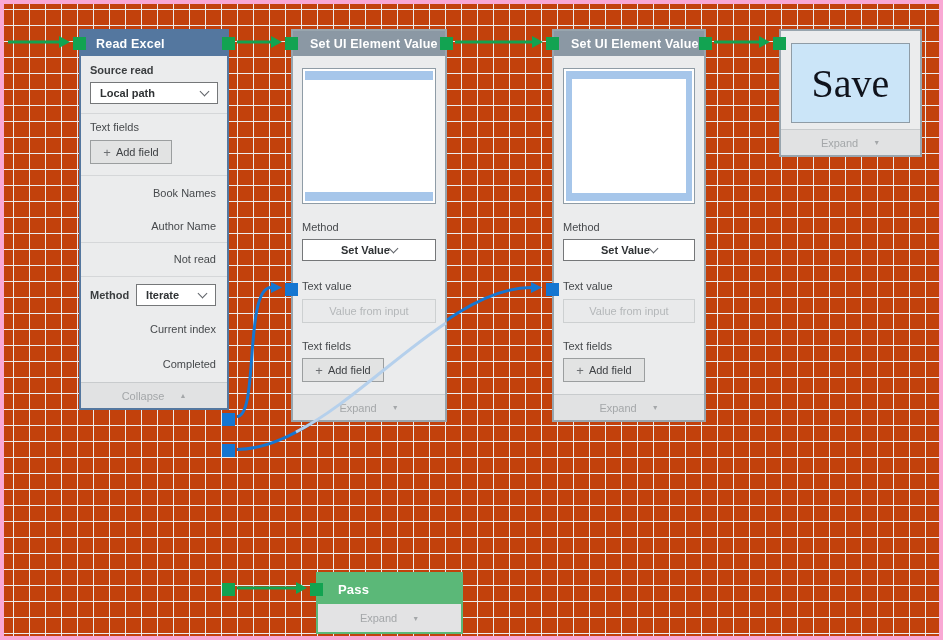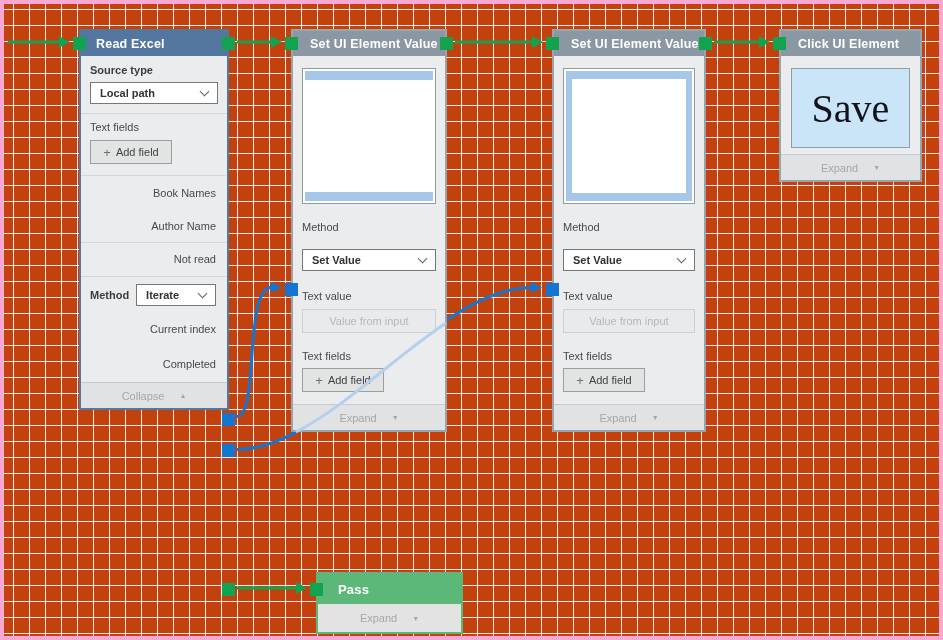--- a/index.html
+++ b/index.html
@@ -79,21 +79,21 @@
   
   .setui{border:2px solid #98a5ae;}
   #set-ui-1{left:287px;top:25px;width:156px;}
   #set-ui-2{left:548px;top:25px;width:154px;}
   .preview{margin:12px 9px 0;height:136px;background:#fff;border:1px solid #8f9ca6;padding:2px;
     display:flex;flex-direction:column;}
   .pv-strip{height:9px;background:#a6c6ea;}
   .pv-mid{flex:1;background:#fff;}
   .pv-framed{flex:1;border:6px solid #a6c6ea;border-top-width:8px;border-bottom-width:8px;background:#fff;}
   .setui .mlabel{margin:17px 9px 0;}
-  .setui .select{margin:15px 9px 0;}
+  .setui .select{margin:5px 9px 0;justify-content:center;}
   .tvlabel{margin:19px 9px 0;}
   .disabled-input{margin:6px 9px 0;height:24px;background:#e9eaeb;border:1px solid #cdd0d1;
     display:flex;align-items:center;justify-content:center;font-size:11px;color:#b4b7b9;}
   .tflabel{margin:17px 9px 0;}
   .setui .addfield{margin:5px 9px 0;}
   .setui .footerbar{margin-top:12px;}
 
   
   #click-ui{left:775px;top:25px;width:143px;border:2px solid #98a5ae;}
   .save-preview{margin:12px 10px 0;height:80px;background:#cbe5f8;border:1px solid #8f9ca6;
@@ -149,21 +149,21 @@
     <div class="hdr hdr-blue" style="padding-left:15px">
       <span>Read Excel</span>
     </div>
     <div class="port port-green" style="left:-8px;top:6px"></div>
     <div class="port port-green" style="right:-8px;top:6px"></div>
     <div class="port port-blue" style="right:-8px;top:382px"></div>
     <div class="port port-blue" style="right:-8px;top:413px"></div>
     <div class="port port-green" style="right:-8px;top:552px"></div>
 
     <div class="sec re-sec1">
-      <div class="lblb">Source type</div>
+      <div class="lblb">Source read</div>
       <div class="select">
         <span class="val">Local path</span>
         <span class="chev"></span>
       </div>
     </div>
 
 
     <div class="sec re-sec3">
       <div class="lbl">Text fields</div>
       <div class="btn-gray addfield">
@@ -272,23 +272,20 @@
       <span>Add field</span>
     </div>
 
     <div class="footerbar">
       <span>Expand</span>
       <span class="tri">▼</span>
     </div>
   </div>
 
   <div class="node" id="click-ui">
-    <div class="hdr hdr-gray" style="padding-left:17px">
-      <span>Click UI Element</span>
-    </div>
     <div class="port port-green" style="left:-8px;top:6px"></div>
 
     <div class="save-preview">
       <span>Save</span>
     </div>
 
     <div class="footerbar">
       <span>Expand</span>
       <span class="tri">▼</span>
     </div>

